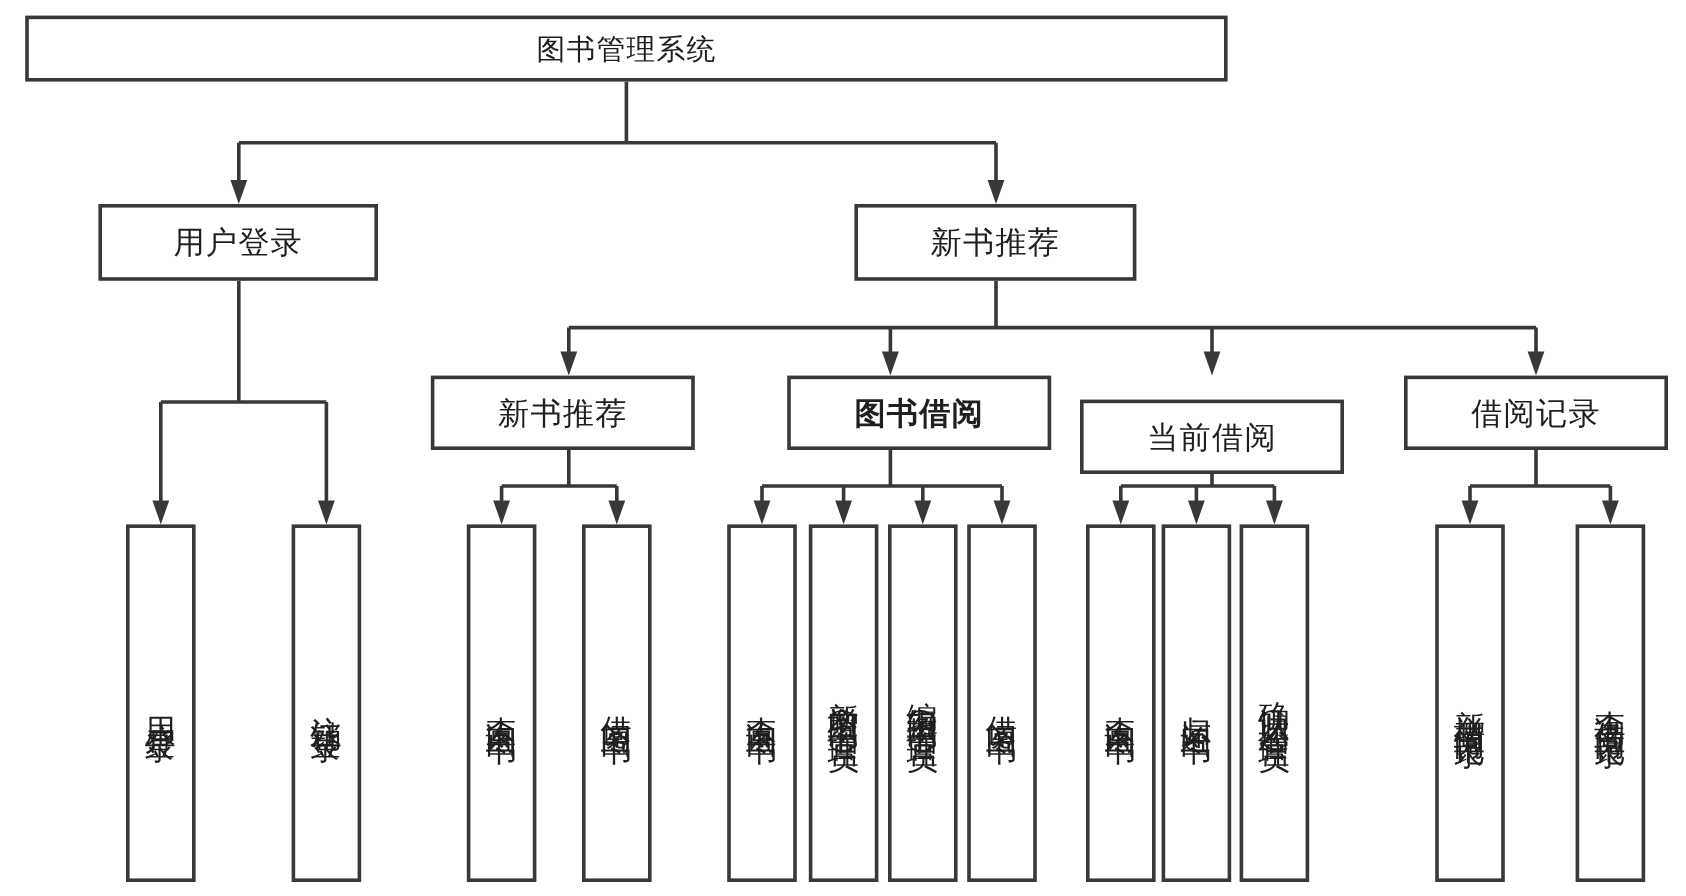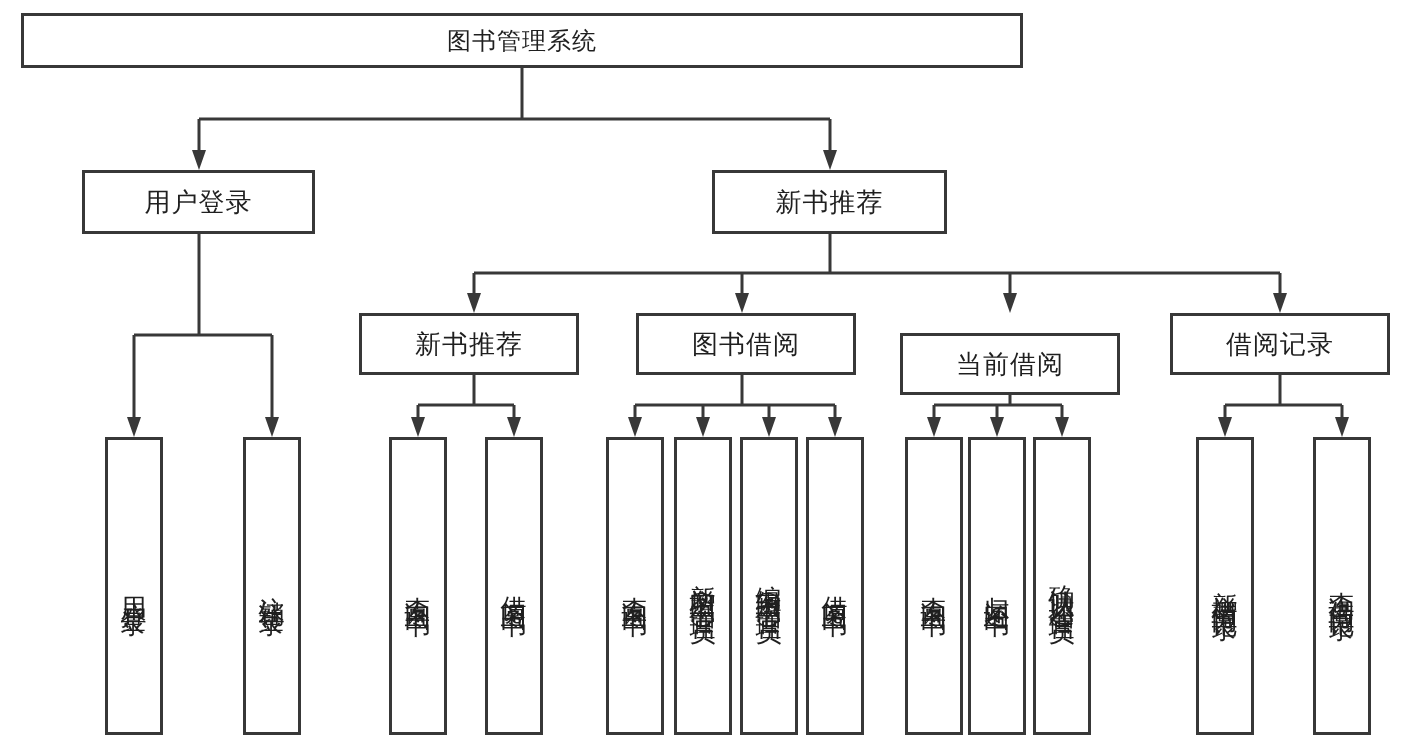--- a/index.html
+++ b/index.html
@@ -97,21 +97,21 @@
   <div class="box h-box lvl2" style="left:82px;top:170px;">
     <span>用户登录</span>
   </div>
   <div class="box h-box lvl2" style="left:712px;top:170px;width:235px;">
     <span>新书推荐</span>
   </div>
 
   <div class="box h-box lvl3" style="left:359px;top:313px;">
     <span>新书推荐</span>
   </div>
-  <div class="box h-box lvl3" style="left:636px;top:313px;">
+  <div class="box h-box lvl3" style="left:656px;top:313px;font-weight:bold;">
     <span>图书借阅</span>
   </div>
   <div class="box h-box lvl3" style="left:900px;top:313px;margin-top:20px;">
     <span>当前借阅</span>
   </div>
   <div class="box h-box lvl3" style="left:1170px;top:313px;">
     <span>借阅记录</span>
   </div>
 
   <div class="box v-box leaf" style="left:105px;">

